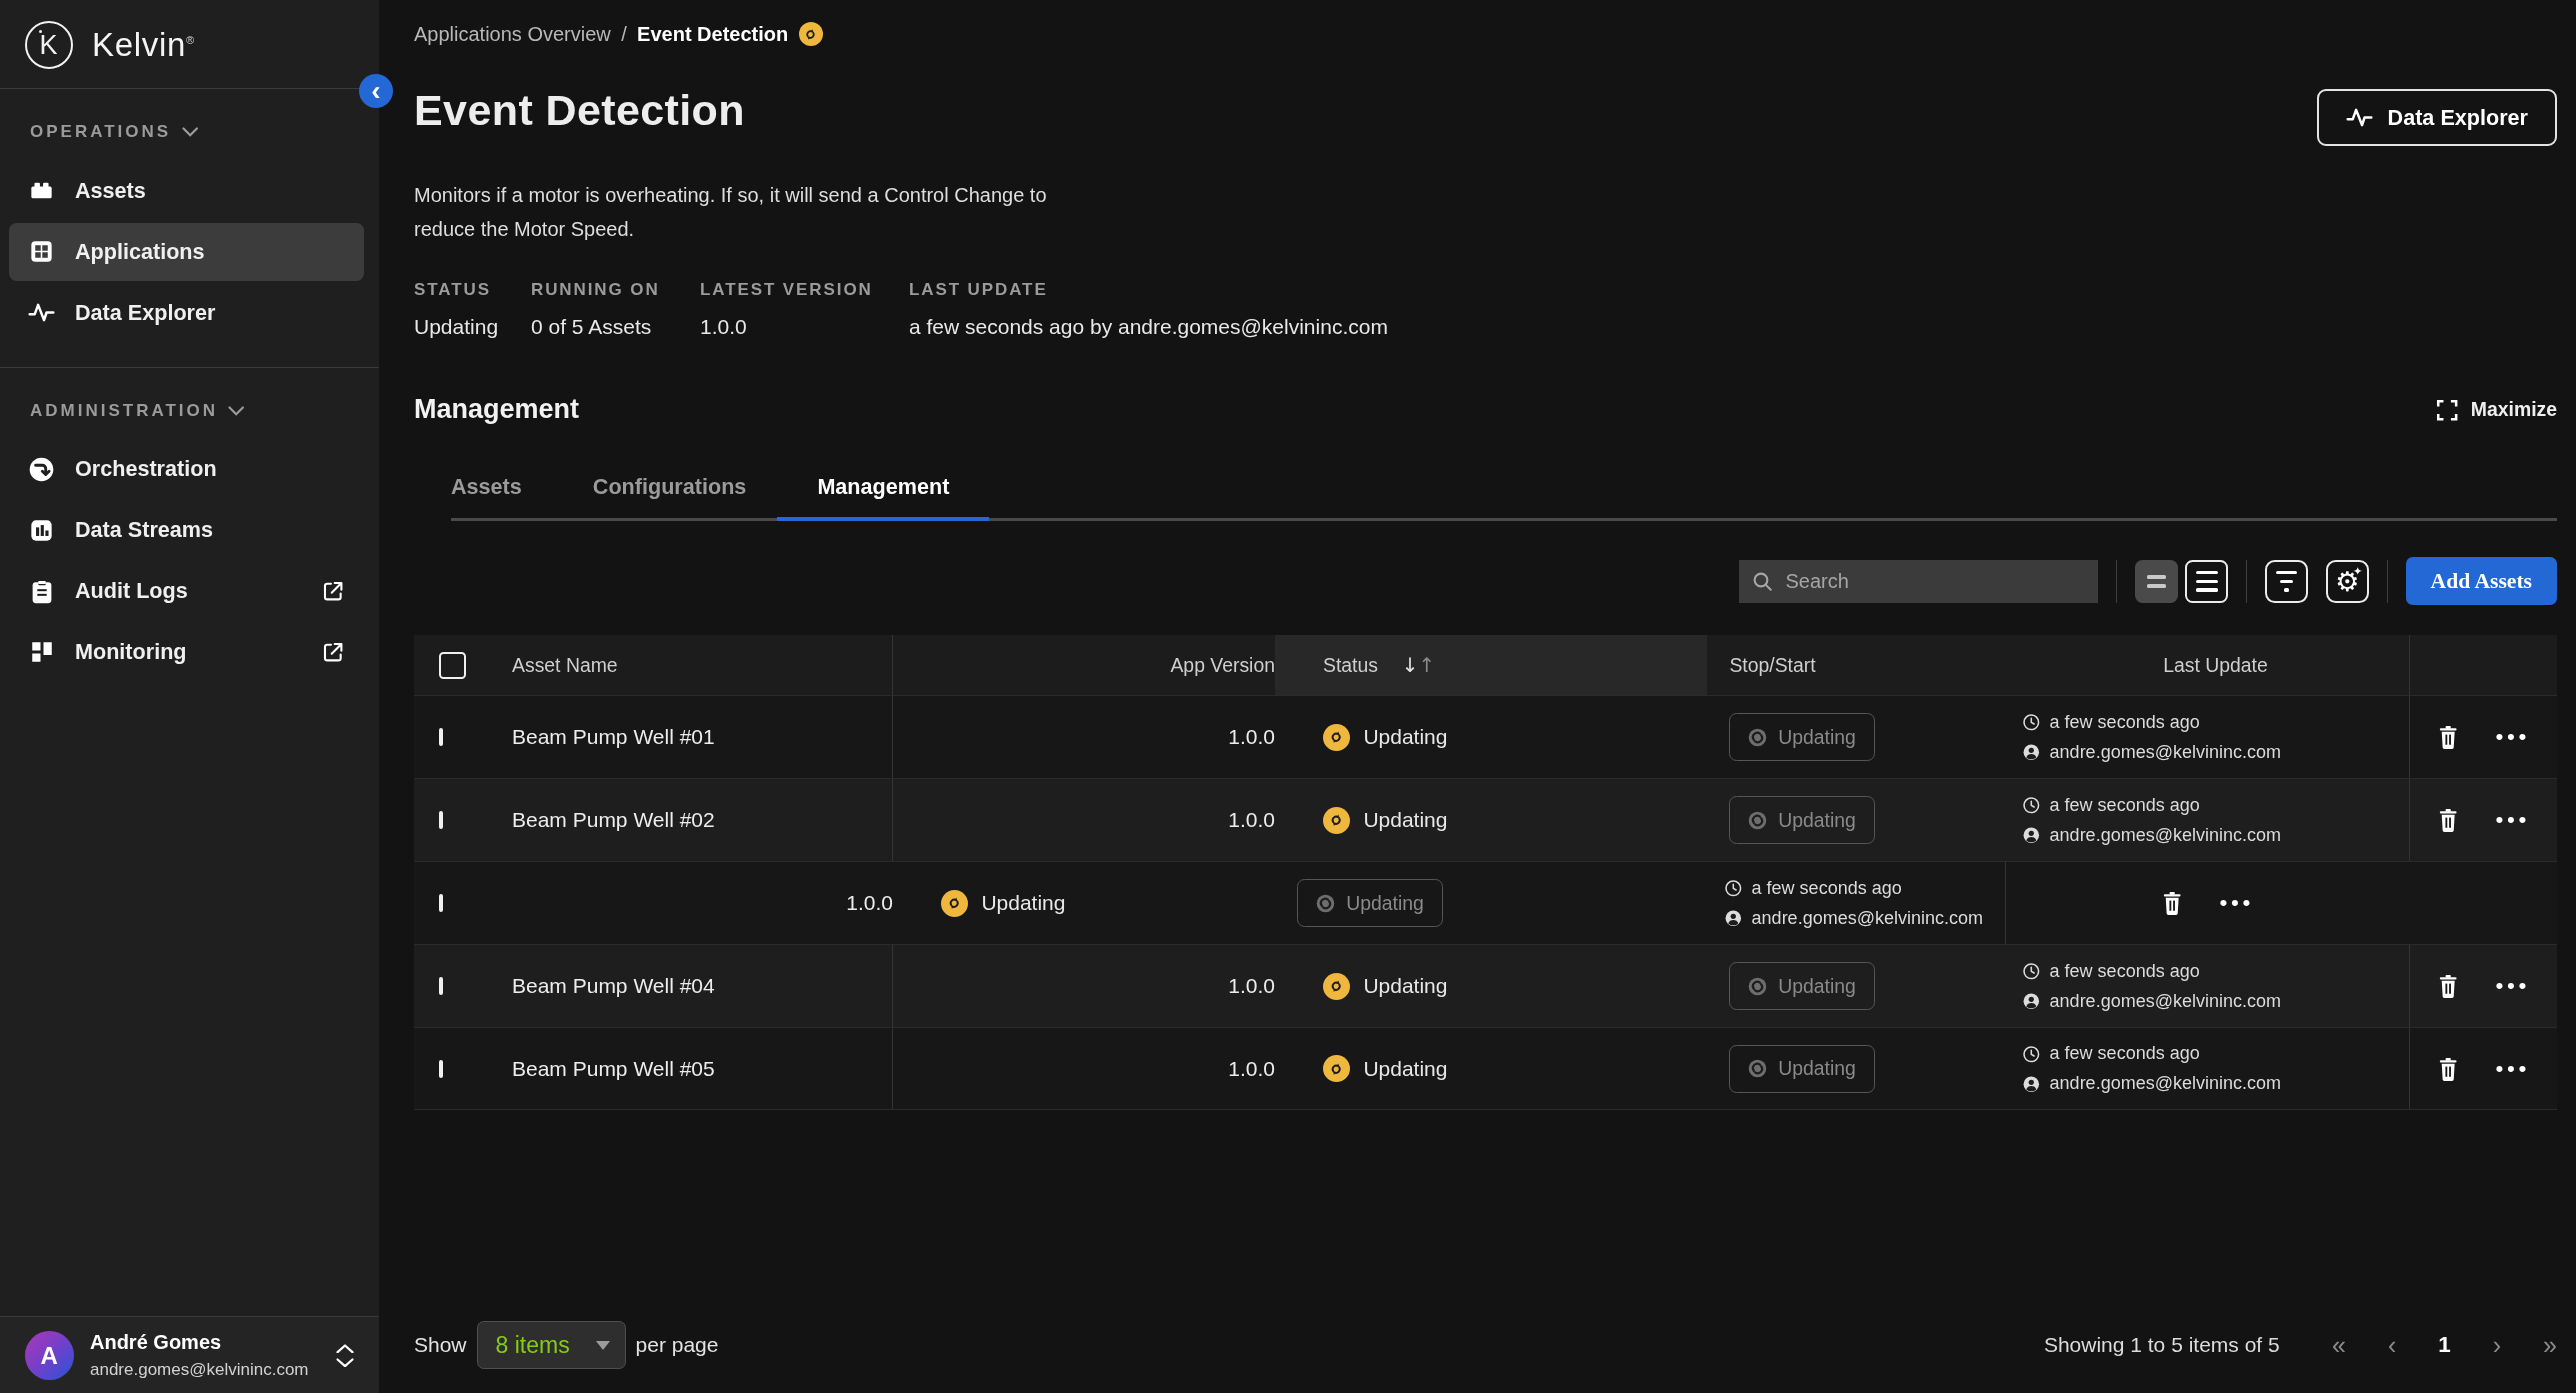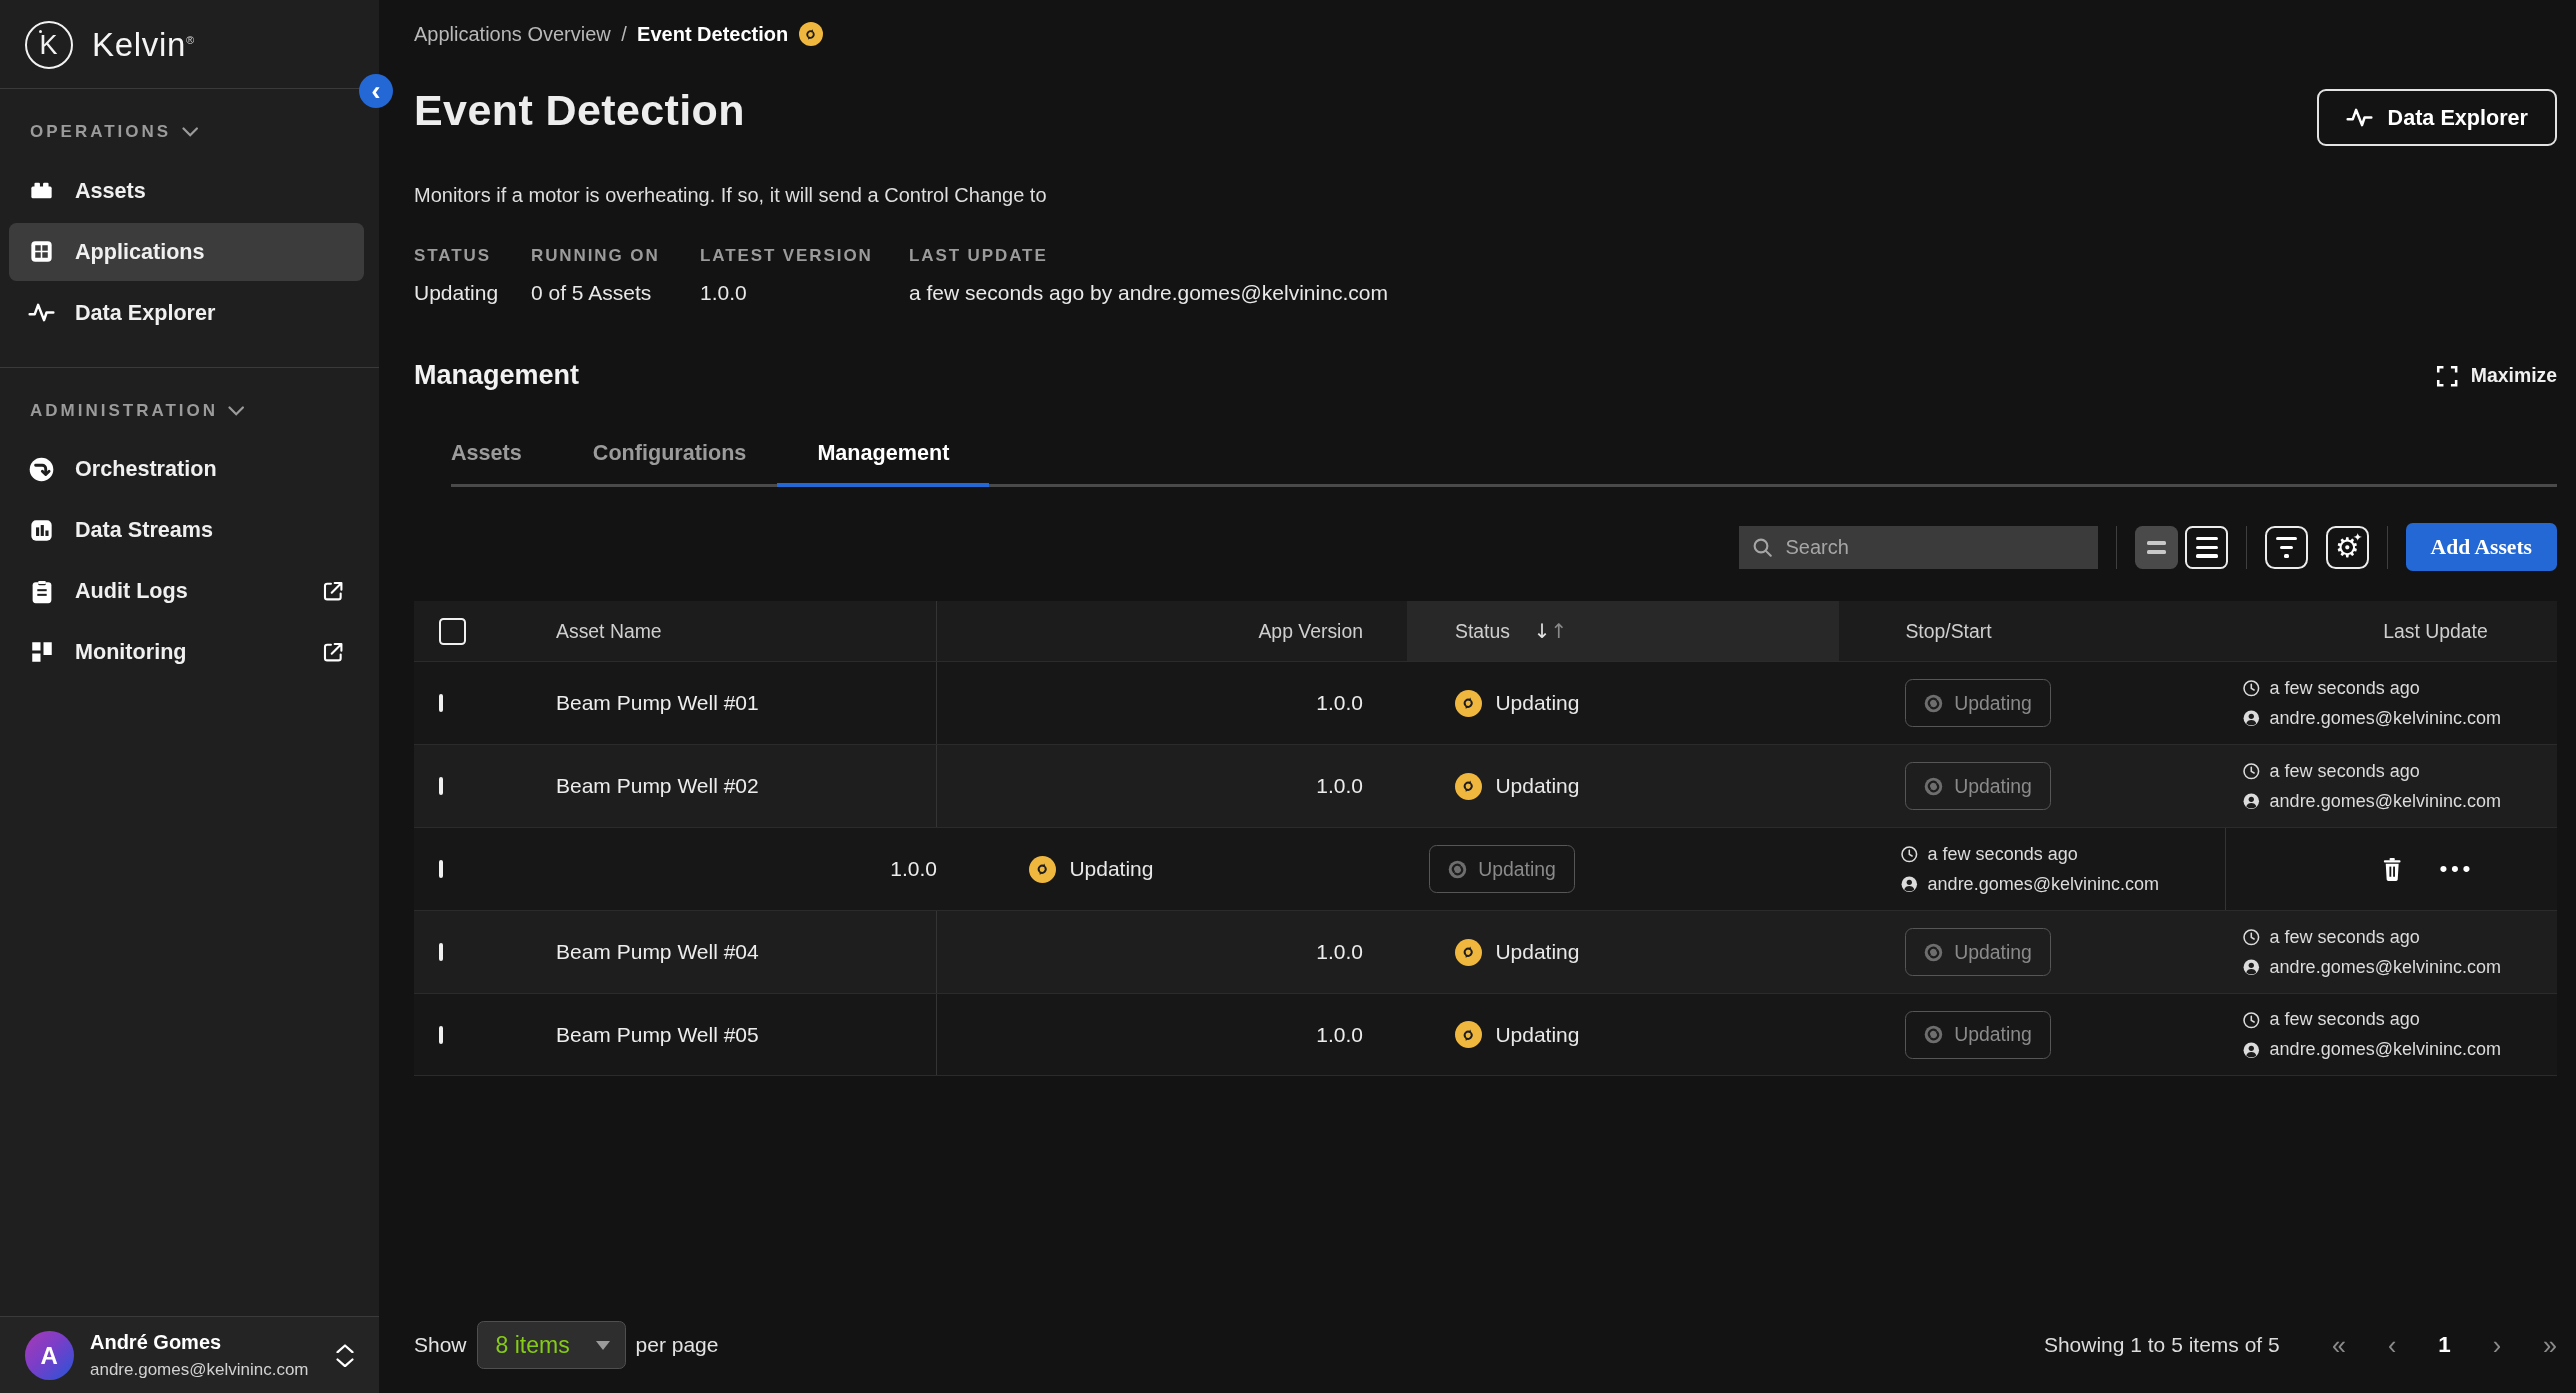--- a/index.html
+++ b/index.html
@@ -71,21 +71,21 @@
   .sq-btn { border:2.2px solid #ECECEC; border-radius:9.7px; position:relative; }
   .filter-bar { background:#FFFFFF; height:3.7px; border-radius:1.5px; }
   .gear-glyph { font-family:"DejaVu Sans",sans-serif; font-size:27px; color:#FFFFFF; line-height:1; }
   .sparkle { position:absolute; top:3px; right:4.5px; font-family:"DejaVu Sans",sans-serif; font-size:11.2px; color:#FFFFFF; }
   .toggle-pair { display:flex; gap:7.5px; }
   .add-btn { height:48px; padding:0 25px; background:#2368D4; border:none; border-radius:6.7px;
     color:#FFFFFF; font-size:21.6px; font-weight:700; cursor:pointer; font-family:Liberation Serif, serif; }
 
   
   .table { margin-top:30px; width:2143px; }
-  .tr { display:grid; grid-template-columns:75px 404px 382px 432px 298px 404px 148px; align-items:center;gap:44px; }
+  .tr { display:grid; grid-template-columns:75px 404px 382px 432px 298px 404px 148px; align-items:center; }
   .thead { height:60px; background:#1C1C1C; font-size:19.4px; color:#CFCFCF; }
   .thead .cell { display:flex; align-items:center; height:100%; }
   .cell-check { padding-left:25px; }
   .cell-name { padding-left:23px; border-right:0.7px solid #343434; height:100%; display:flex; align-items:center; }
   .cell-version { justify-content:flex-end; display:flex; align-items:center; }
   .cell-status { padding-left:48px; display:flex; align-items:center; gap:13.4px; height:100%; }
   .thead .cell-status { background:#282828; }
   .sort-arrows { font-family:"DejaVu Sans",sans-serif; font-size:20px; margin-left:10.4px; }
   .sort-down { color:#E3E3E3; } .sort-up { color:#8A8A8A; }
   .cell-stop { padding-left:22.4px; display:flex; align-items:center; }
@@ -274,20 +274,21 @@
       <svg width="27" height="27" viewBox="0 0 32 32">
           <path d="M2 18h6l4-11 7 18 3-9h8" fill="none" stroke="#fff" stroke-width="3" stroke-linecap="round" stroke-linejoin="round"></path>
         </svg>
       <span>Data Explorer</span>
     </button>
 
     <h1 class="page-title">Event Detection</h1>
 
     <div class="description">
       <div>Monitors if a motor is overheating. If so, it will send a Control Change to</div>
+      <div>reduce the Motor Speed.</div>
     </div>
 
     <div class="meta-row">
       <div class="meta-item m0">
         <div class="meta-label">STATUS</div>
         <div class="meta-value">Updating</div>
       </div>
       <div class="meta-item m1">
         <div class="meta-label">RUNNING ON</div>
         <div class="meta-value">0 of 5 Assets</div>

